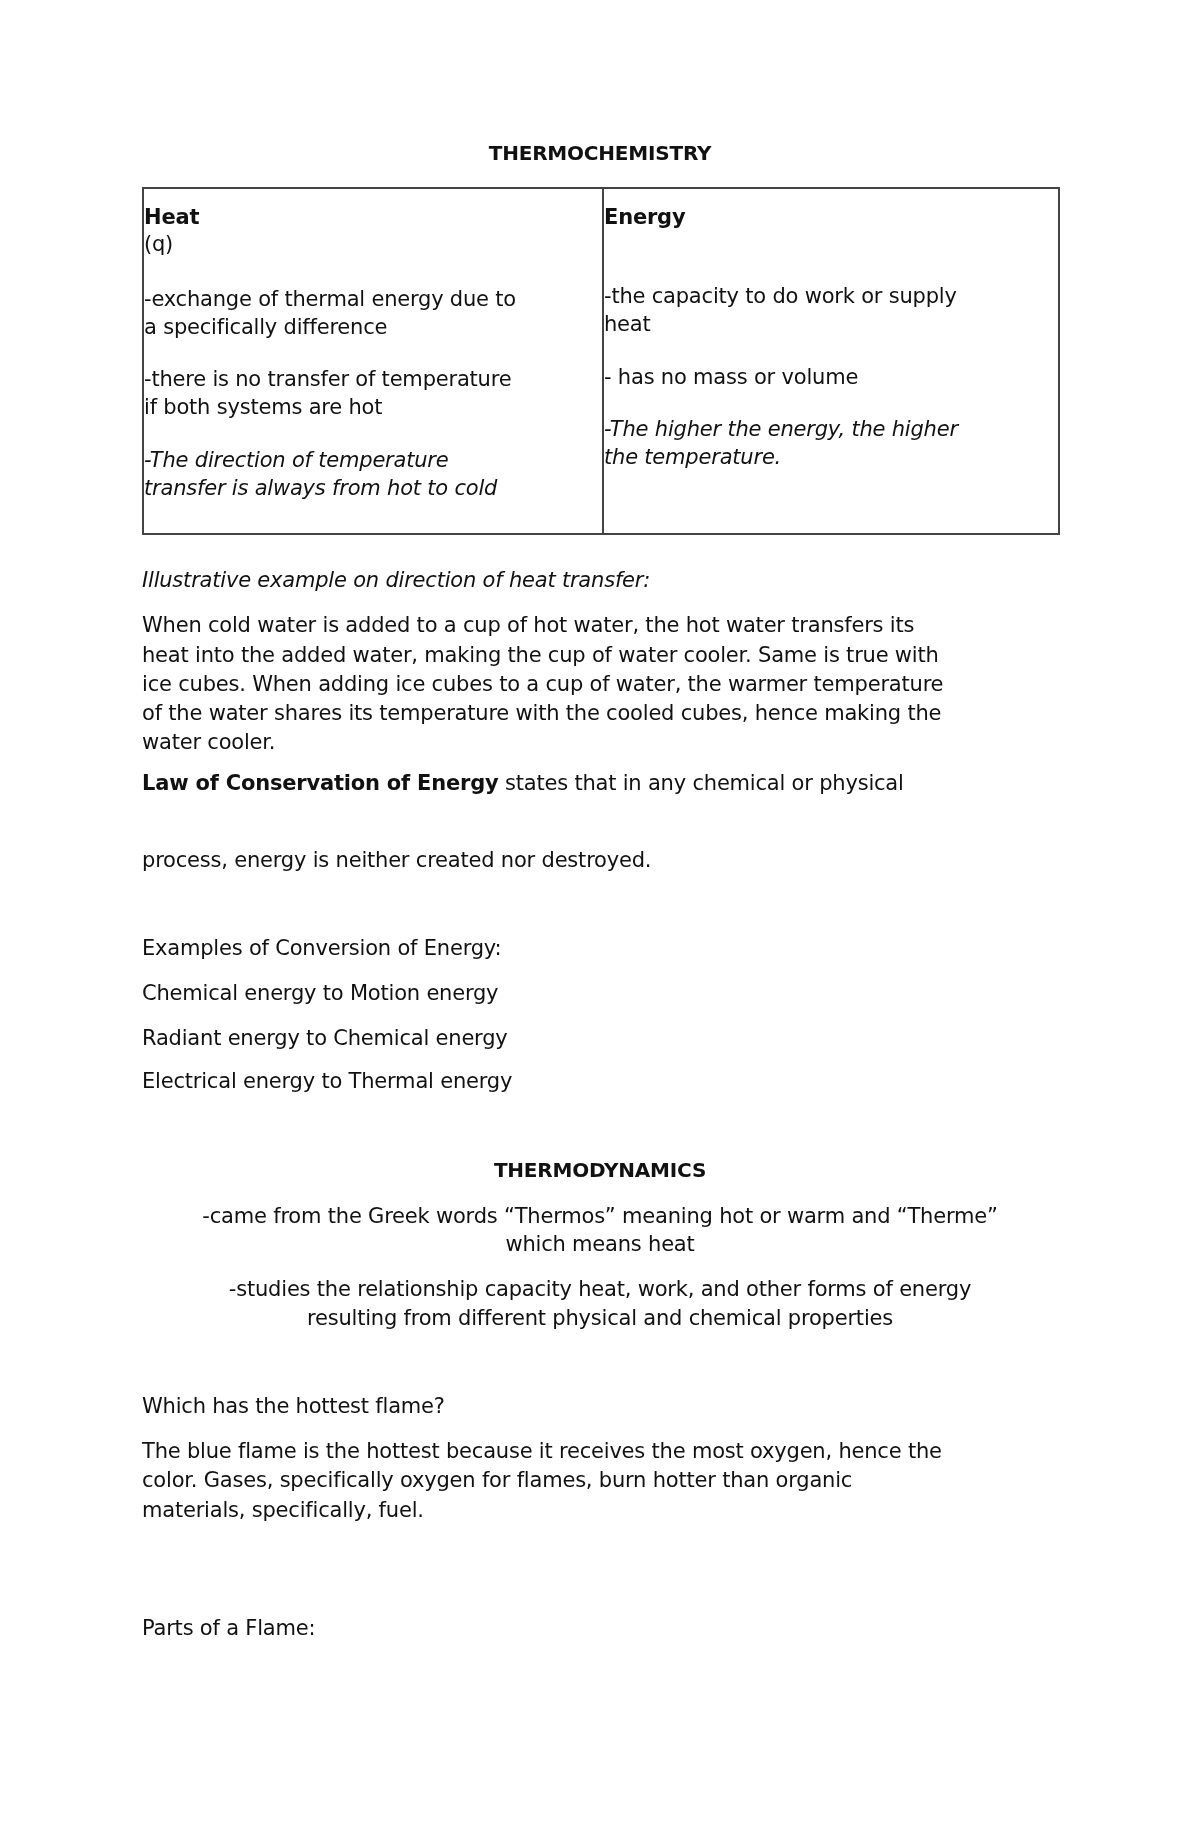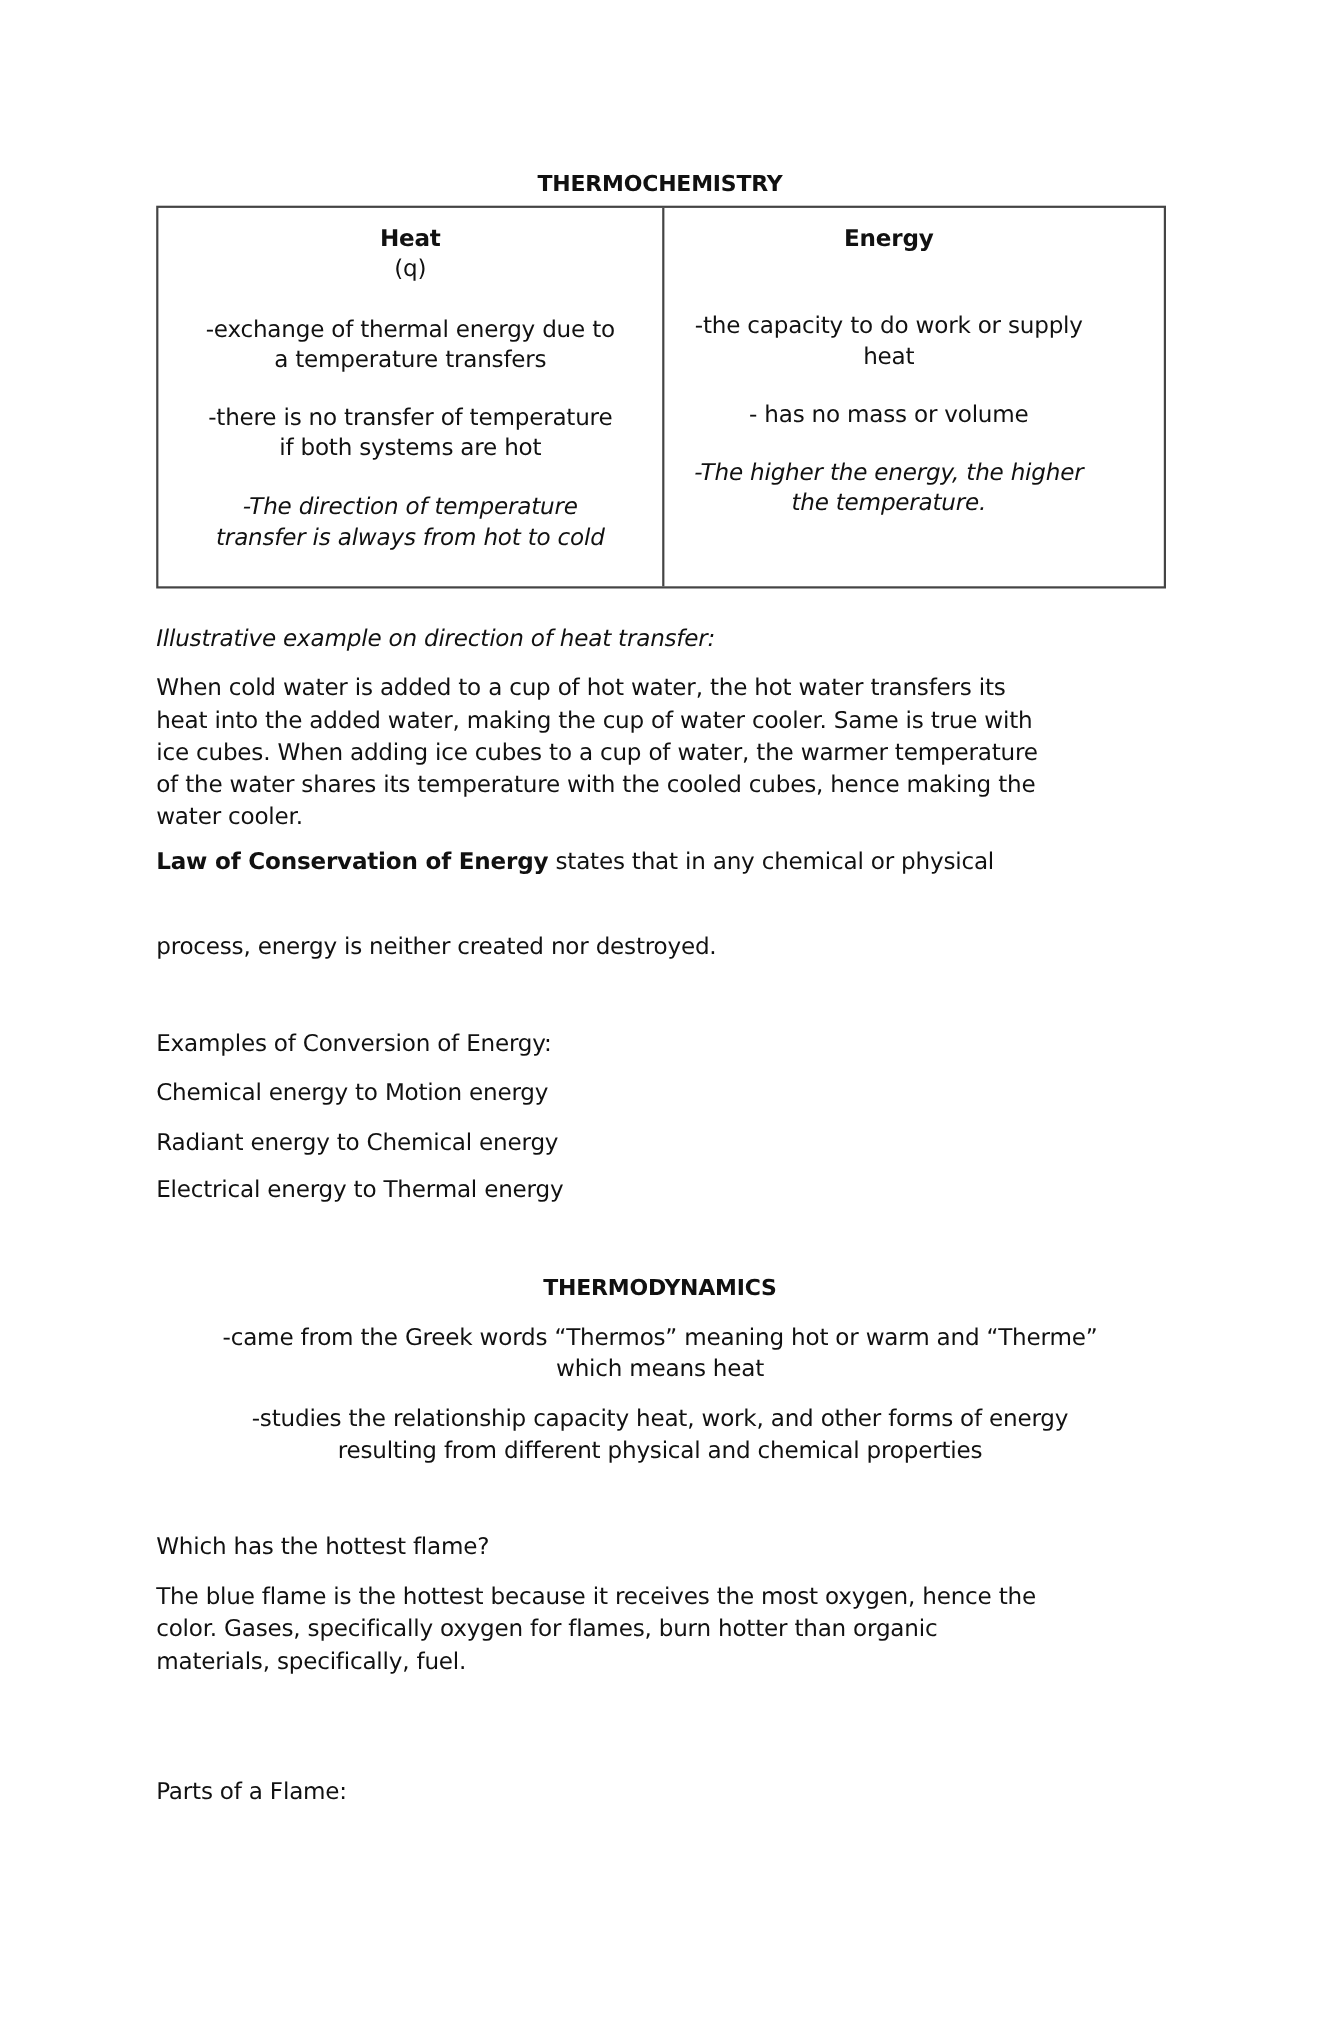--- a/index.html
+++ b/index.html
@@ -20,35 +20,35 @@
   .tbl {
     position: absolute; left: 142px; top: 187px; width: 914px; height: 344px;
     border: 2px solid #444444; box-sizing: content-box;
   }
   .tbl .col {
     position: absolute; top: 0; height: 100%;
   }
   .tbl .col.left { left: 0; width: 458px; border-right: 2px solid #444444; }
   .tbl .col.right { left: 460px; width: 408px; }
   .cell-line {
-    position: absolute; left: 0; width: 100%; text-align: center;
+    position: absolute; left: 0; width: 100%; 
     font-size: 21px; line-height: 28px; white-space: nowrap; letter-spacing: -0.2px;
   }
 </style>
 </head>
 <body>
 
-<div class="line center title" style="top:152px;">THERMOCHEMISTRY</div>
+<div class="line center title" style="top:138px;">THERMOCHEMISTRY</div>
 
 <div class="tbl">
   <div class="col left">
     <div class="cell-line bold" style="top:-8px; margin-top:22px;">Heat</div>
     <div class="cell-line" style="top:41px;">(q)</div>
     <div class="cell-line" style="top:96px;">-exchange of thermal energy due to</div>
-    <div class="cell-line" style="top:124px;">a temperature transfers</div>
+    <div class="cell-line" style="top:124px;">a specifically difference</div>
     <div class="cell-line" style="top:176px;">-there is no transfer of temperature</div>
     <div class="cell-line" style="top:204px;">if both systems are hot</div>
     <div class="cell-line italic" style="top:257px;">-The direction of temperature</div>
     <div class="cell-line italic" style="top:285px;">transfer is always from hot to cold</div>
   </div>
   <div class="col right">
     <div class="cell-line bold" style="top:14px;">Energy</div>
     <div class="cell-line" style="top:93px;">-the capacity to do work or supply</div>
     <div class="cell-line" style="top:121px;">heat</div>
     <div class="cell-line" style="top:174px;">- has no mass or volume</div>

